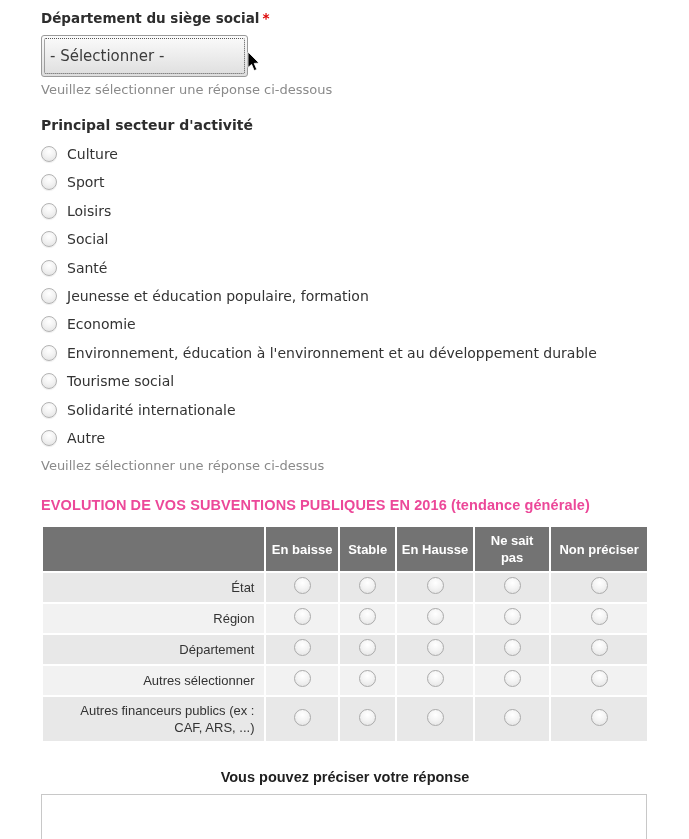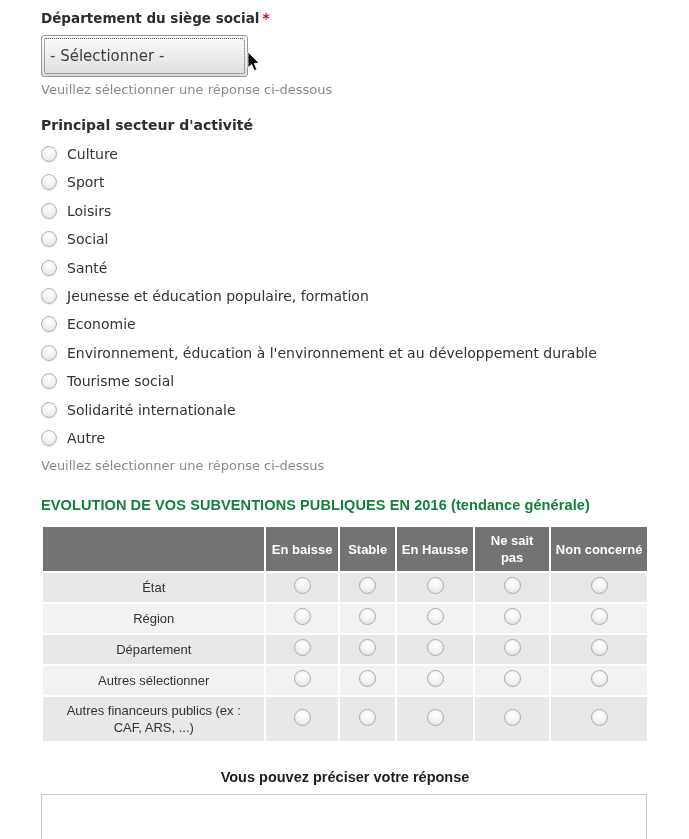--- a/index.html
+++ b/index.html
@@ -55,41 +55,41 @@
     border:1px solid #b3b3b3;
     background:radial-gradient(circle at 50% 32%, #ffffff 0%, #f3f3f3 45%, #dfdfdf 100%);
     box-shadow:0 1px 1px rgba(0,0,0,0.08);
   }
   .radio-item-label { font-size:14px; color:#333; line-height:16px; }
 
   
   .matrix-title {
     margin-top:24px;
     font-family:"Liberation Sans", sans-serif;
-    font-size:14.5px; font-weight:bold; color:#15803d;
+    font-size:14.5px; font-weight:bold; color:#ec4899;
     letter-spacing:0.1px;
   }
   table.matrix {
     margin-top:12px;
     border-collapse:collapse;
     table-layout:fixed;
     width:608px;
     font-family:"Liberation Sans", sans-serif;
   }
   table.matrix th, table.matrix td { border:2px solid #ffffff; }
   table.matrix th {
     background:#737373; color:#ffffff;
     font-size:13px; font-weight:bold;
     text-align:center; vertical-align:middle;
     padding:5px 4px; height:34px; line-height:17px;
   }
   table.matrix td.rowlabel {
     font-size:13px; color:#333;
     padding:5px 10px; line-height:17px;
-    text-align:center; vertical-align:middle;
+    text-align:right; vertical-align:middle;
   }
   table.matrix td.cell { text-align:center; vertical-align:middle; padding:4px 0; }
   table.matrix tr.odd  td { background:#e8e8e8; }
   table.matrix tr.even td { background:#f2f2f2; }
   .table-radio {
     display:inline-block;
     width:15px; height:15px;
     border-radius:50%;
     border:1px solid #ababab;
     background:radial-gradient(circle at 50% 32%, #ffffff 0%, #f4f4f4 45%, #e0e0e0 100%);
@@ -205,21 +205,21 @@
         <col style="width:76px">
         <col style="width:97px">
     </colgroup>
     <thead>
       <tr id="matrix-header-row">
         <th></th>
       <th>En baisse</th>
           <th>Stable</th>
           <th>En Hausse</th>
           <th>Ne sait pas</th>
-          <th>Non concerné</th>
+          <th>Non préciser</th>
         </tr>
     </thead>
     <tbody id="matrix-body">
         <tr class="odd">
           <td class="rowlabel">État</td>
           <td class="cell"><span class="table-radio"></span></td>
           <td class="cell"><span class="table-radio"></span></td>
           <td class="cell"><span class="table-radio"></span></td>
           <td class="cell"><span class="table-radio"></span></td>
           <td class="cell"><span class="table-radio"></span></td>

